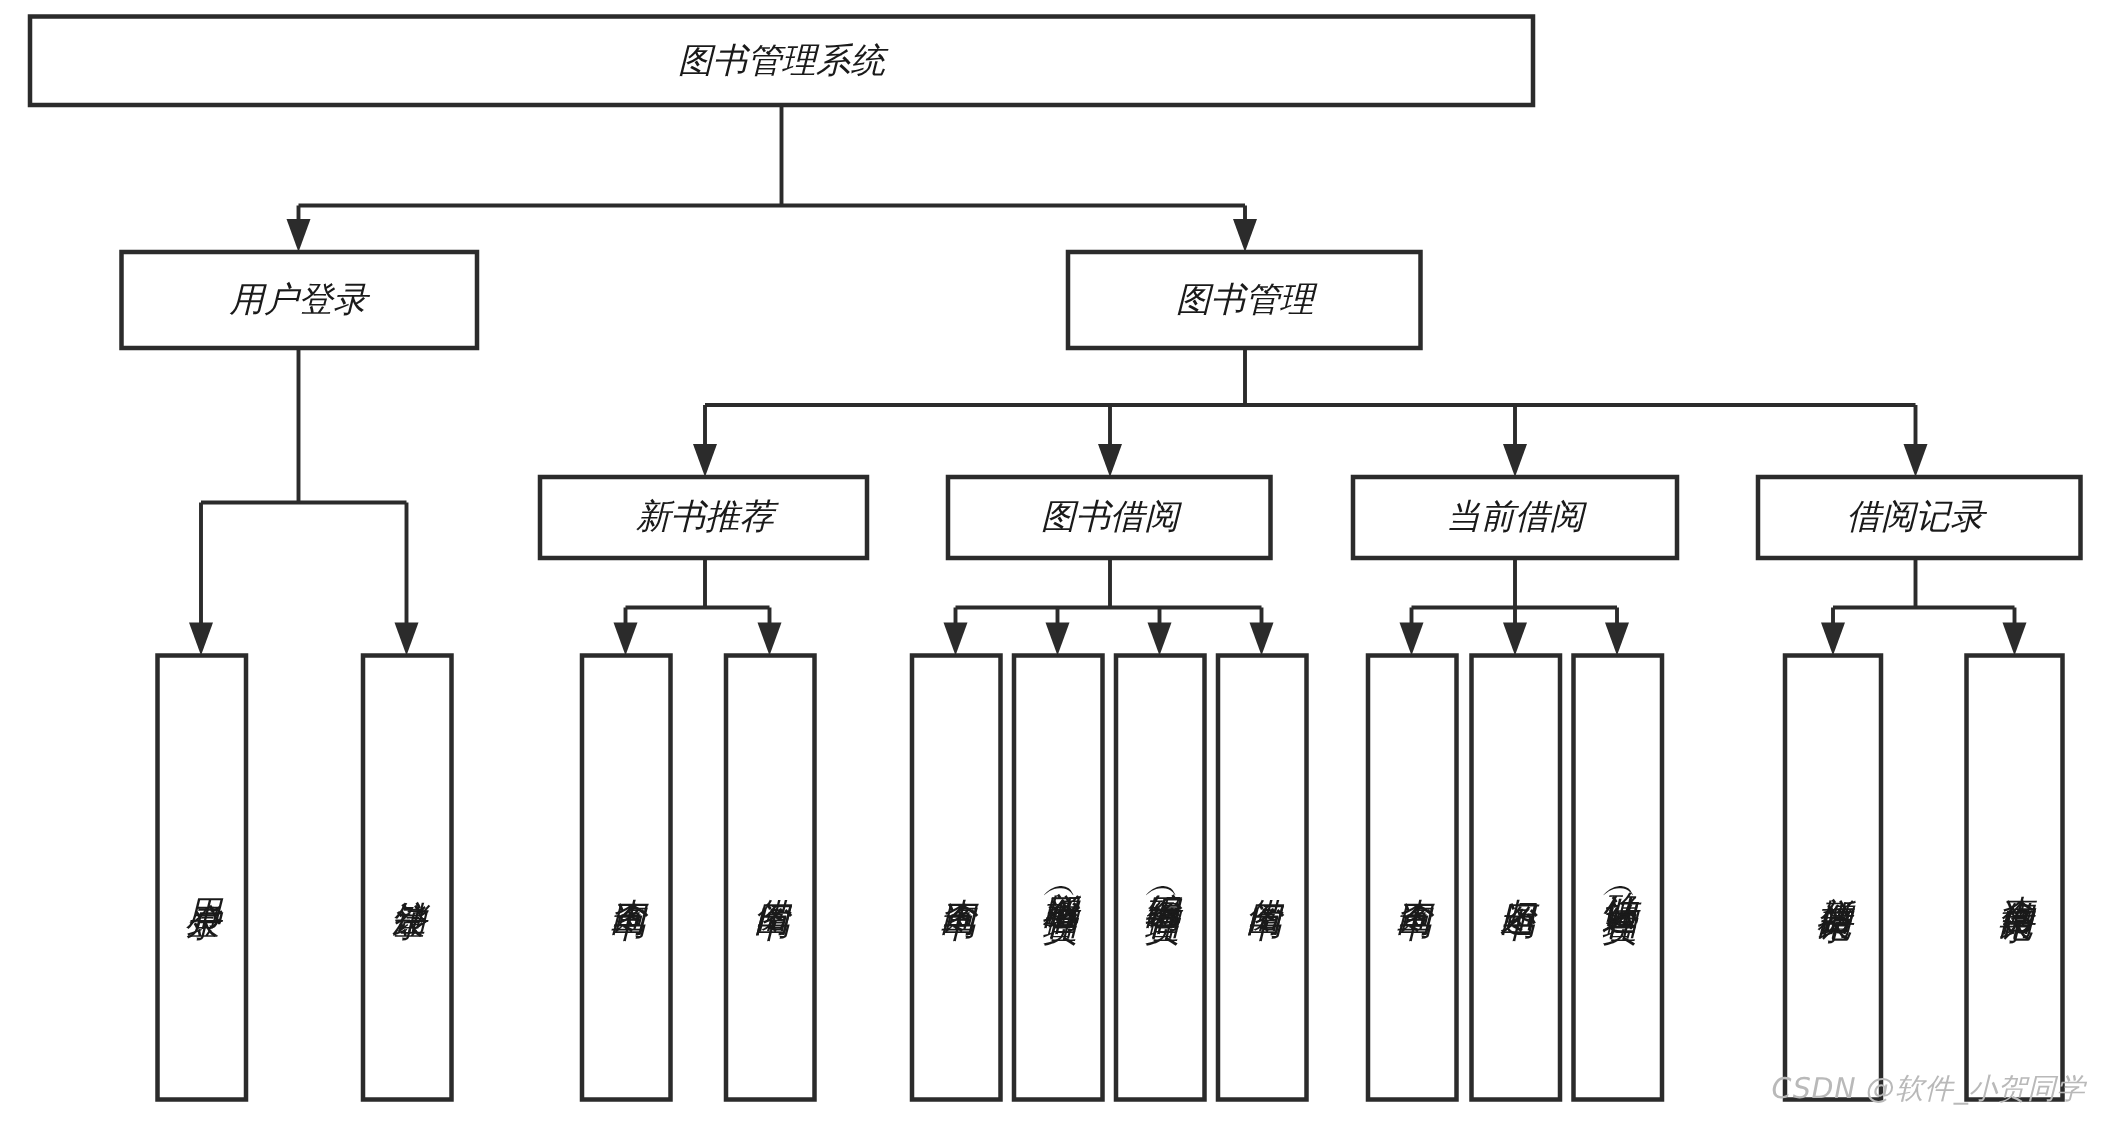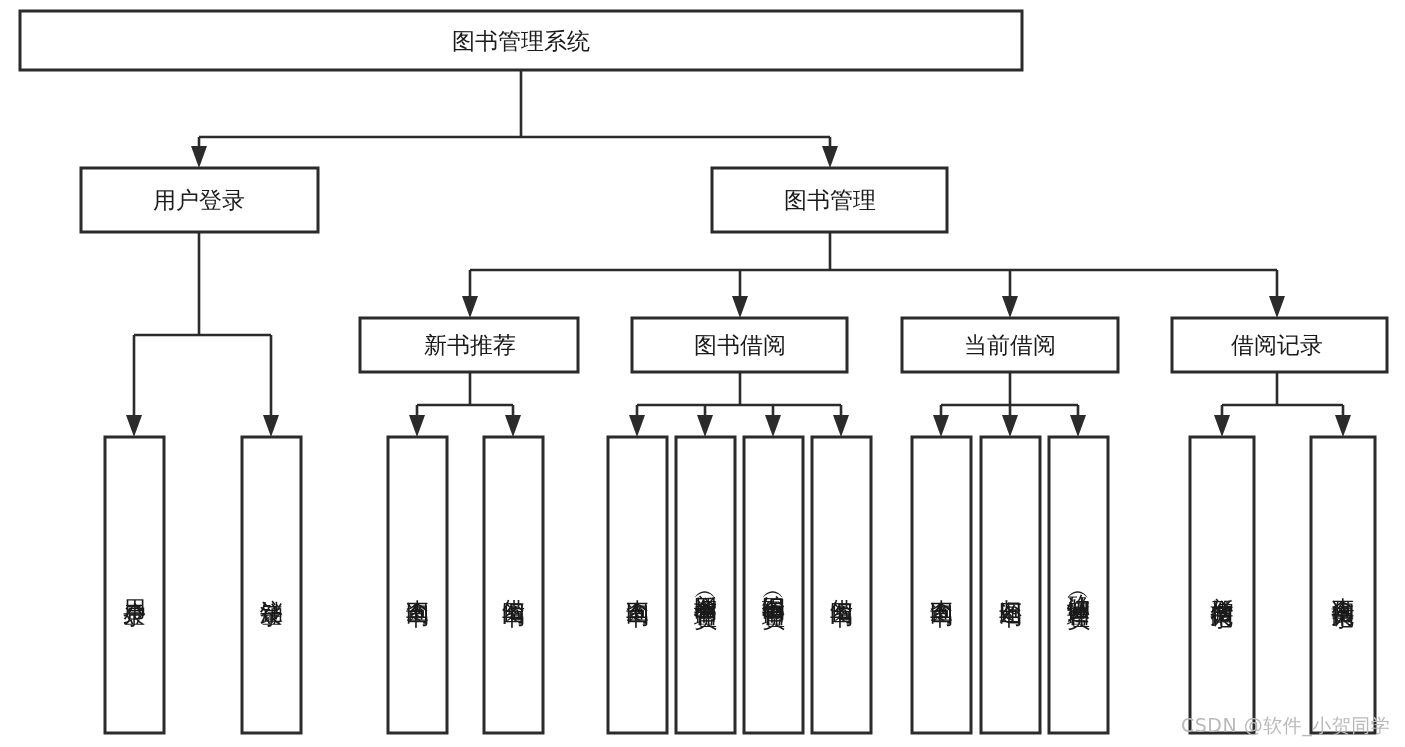--- a/index.html
+++ b/index.html
@@ -12,20 +12,21 @@
     width: 1405px;
     height: 747px;
     overflow: hidden;
     font-family: "DejaVu Sans", "Liberation Sans", sans-serif;
   }
   #diagram-root {
     position: relative;
     width: 1134px;
     height: 747px;
     background: #ffffff;
+    font-style: italic;
   }
   svg.diagram-canvas {
     position: absolute;
     top: 0;
     left: 0;
     width: 1405px;
     height: 747px;
     display: block;
   }
   .node-box {

